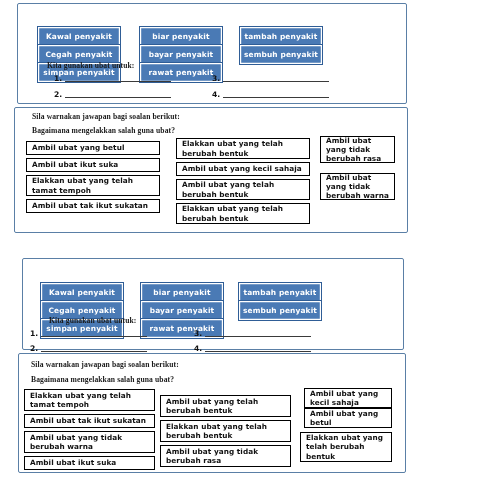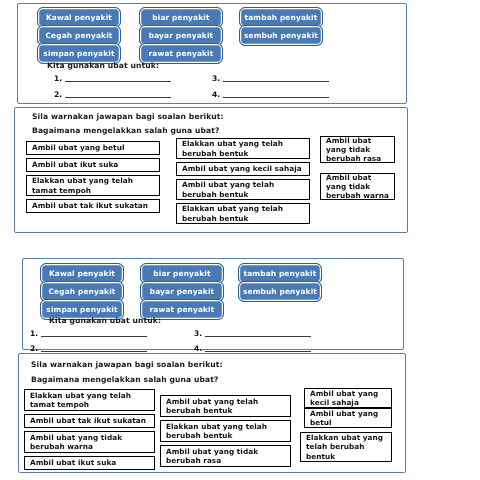--- a/index.html
+++ b/index.html
@@ -34,48 +34,50 @@
   }
 
   .panel-top-1   { left: 17px;  top: 3px;   width: 390px; height: 101px; }
   .panel-bot-1   { left: 14px;  top: 107px; width: 394px; height: 126px; }
   .panel-top-2   { left: 22px;  top: 258px; width: 382px; height: 92px;  }
   .panel-bot-2   { left: 18px;  top: 353px; width: 388px; height: 120px; }
   .pill {
     box-sizing: border-box;
     background: #4a7ab5;
     border: 1.2px solid #2f5d96;
-    border-radius: 6px;
+    border-radius: 0;
     box-shadow: 0 0 0 1.2px #ffffff inset;
     color: #ffffff;
     font-size: 7.4px;
     font-weight: 700;
     letter-spacing: .15px;
     height: 21px;
     display: flex;
     align-items: center;
     justify-content: center;
     text-align: center;
     white-space: nowrap;
     padding: 0 6px;
+    margin-top: 19px;
   }
 
   
   .pcol1 { width: 84px; }
   .pcol2 { width: 84px; }
   .pcol3 { width: 84px; }
 
   
   .lbl {
     position: absolute;
     font-size: 7.6px;
     font-weight: 700;
     color: #1a1a1a;
     white-space: nowrap;
     letter-spacing: .1px;
+    font-family: Liberation Serif, serif;
   }
 
   
   .blank {
     position: absolute;
     display: flex;
     align-items: flex-end;
     gap: 3px;
   }
   .blank .num {

